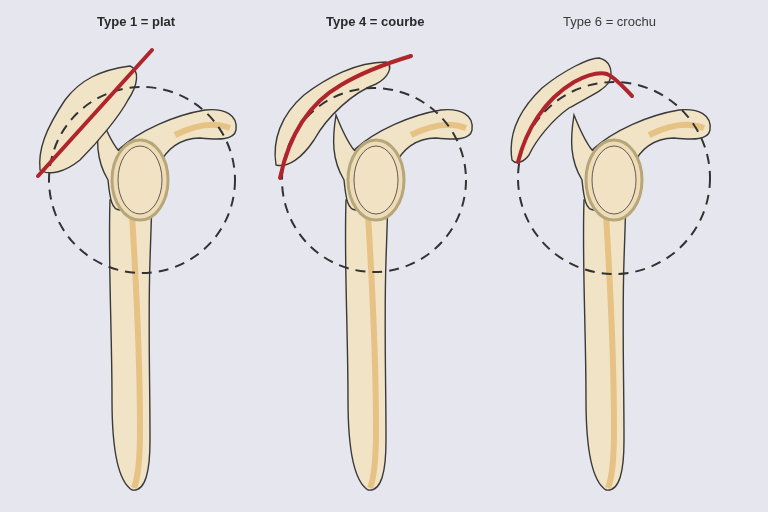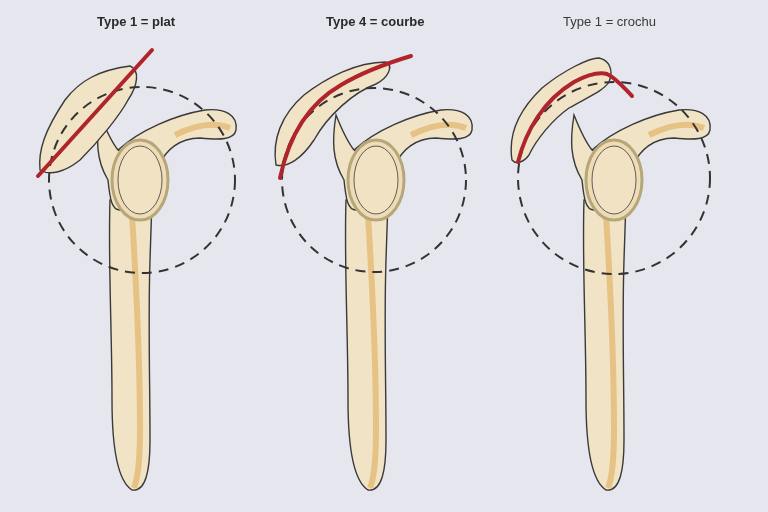--- a/index.html
+++ b/index.html
@@ -8,21 +8,21 @@
   .l1{left:97px;font-weight:600;}
   .l2{left:326px;font-weight:600;}
   .l3{left:563px;font-weight:400;color:#3a3a3a;}
   svg{position:absolute;left:0;top:0;}
 </style>
 </head>
 <body>
 
 <div class="label l1">Type 1 = plat</div>
 <div class="label l2">Type 4  = courbe</div>
-<div class="label l3">Type 1 = crochu</div>
+<div class="label l3">Type 6 = crochu</div>
 
 <svg width="768" height="512" viewBox="0 0 768 512">
   <defs>
     <g id="scapula">
 
       <path d="M110,200 C108,260 112,330 112,400 C112,440 116,480 132,490 C146,492 150,470 150,440 C150,380 148,320 150,260 L152,200 Z" fill="#f1e3c6" stroke="#3a3a3a" stroke-width="1.4"></path>
       <path d="M132,215 C136,280 140,360 140,430 C140,460 138,478 134,488" fill="none" stroke="#e2b46a" stroke-width="6" opacity="0.7"></path>
 
       <path d="M118,150 C140,130 175,115 205,110 C225,108 238,115 236,130 C234,140 220,140 200,138 C180,138 165,150 160,165 Z" fill="#f1e3c6" stroke="#3a3a3a" stroke-width="1.4"></path>
       <path d="M175,135 C195,125 215,122 230,128" fill="none" stroke="#e2b46a" stroke-width="6" opacity="0.7"></path>

